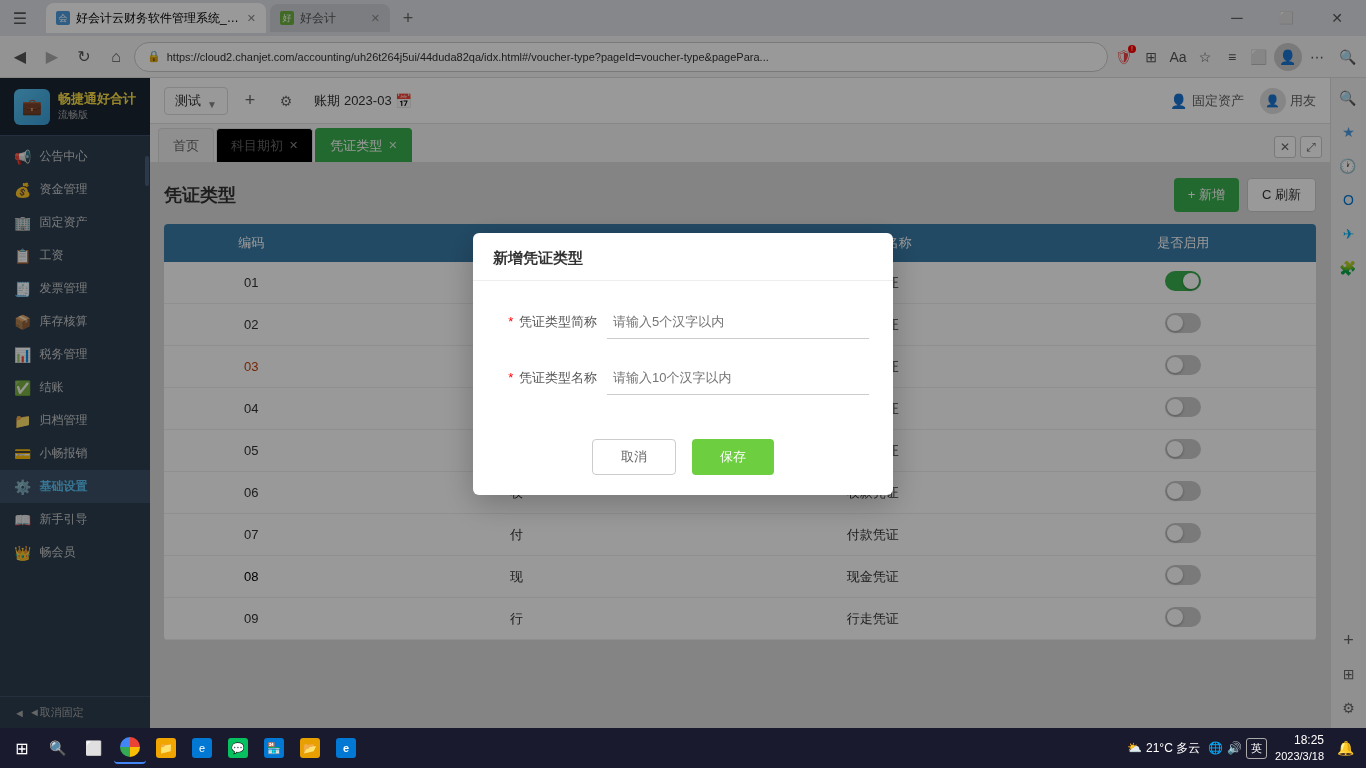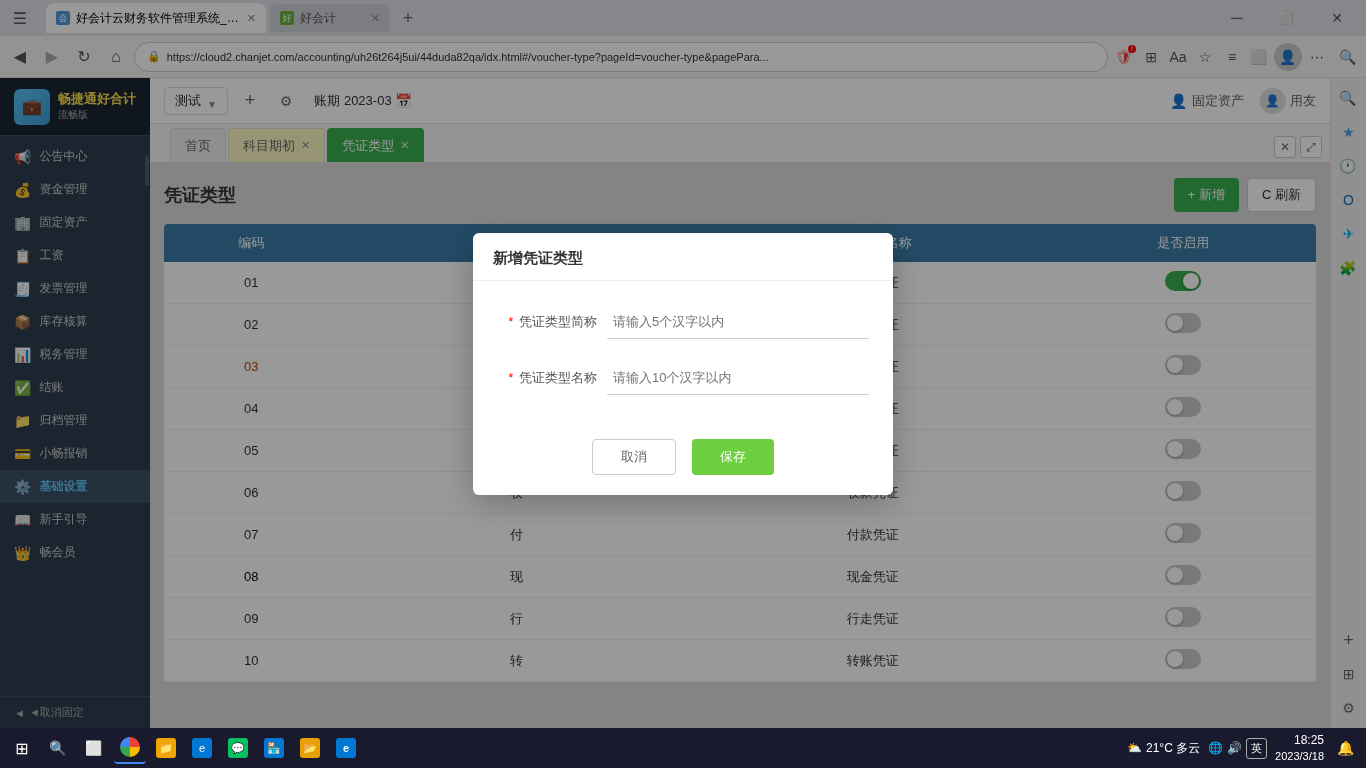--- a/index.html
+++ b/index.html
@@ -146,24 +146,24 @@
           <span>固定资产</span>
         </div>
         <div style="display:flex;align-items:center;gap:4px;color:#666;font-size:13px;cursor:pointer;">
           <div style="width:26px;height:26px;border-radius:50%;background:#e0e0e0;display:flex;align-items:center;justify-content:center;font-size:12px;">👤</div>
           <span>用友</span>
         </div>
       </div>
     </div>
 
     <div style="height:40px;background:#f5f5f5;display:flex;align-items:flex-end;padding:0 0 0 8px;border-bottom:2px solid #ddd;gap:2px;">
-      <div style="height:34px;padding:0 14px;display:flex;align-items:center;gap:6px;font-size:13px;cursor:pointer;border-radius:4px 4px 0 0;border:1px solid #ddd;border-bottom:none;background:#eee;color:#666;margin-left:12px;">
+      <div style="height:34px;padding:0 14px;display:flex;align-items:center;gap:6px;font-size:13px;cursor:pointer;border-radius:4px 4px 0 0;border:1px solid #ddd;border-bottom:none;background:#eee;color:#666;">
         <span>首页</span>
       </div>
-      <div style="height:34px;padding:0 14px;display:flex;align-items:center;gap:6px;font-size:13px;cursor:pointer;border-radius:4px 4px 0 0;border:1px solid #ddd;border-bottom:none;background:#fef9c3;color:#666;">
+      <div style="height:34px;padding:0 14px;display:flex;align-items:center;gap:6px;font-size:13px;cursor:pointer;border-radius:4px 4px 0 0;border:1px solid #ddd;border-bottom:none;background:#000000;color:#666;">
         <span>科目期初</span>
         <span style="font-size:11px;color:#888;cursor:pointer;">✕</span>
       </div>
       <div style="height:34px;padding:0 14px;display:flex;align-items:center;gap:6px;font-size:13px;cursor:pointer;border-radius:4px 4px 0 0;border:1px solid #3aaf4f;border-bottom:none;background:#3aaf4f;color:white;">
         <span>凭证类型</span>
         <span style="font-size:11px;color:rgba(255,255,255,0.8);cursor:pointer;">✕</span>
       </div>
       <div style="margin-left:auto;display:flex;gap:4px;padding-bottom:4px;padding-right:8px;align-items:flex-end;">
         <div style="width:22px;height:22px;display:flex;align-items:center;justify-content:center;cursor:pointer;color:#666;font-size:12px;border:1px solid #ccc;border-radius:3px;background:#fff;">✕</div>
         <div style="width:22px;height:22px;display:flex;align-items:center;justify-content:center;cursor:pointer;color:#666;font-size:12px;border:1px solid #ccc;border-radius:3px;background:#fff;">⤢</div>
@@ -251,28 +251,20 @@
               <td style="padding: 9px 12px; text-align: center; font-size: 13px; color: rgb(51, 51, 51); border-bottom: 1px solid rgb(238, 238, 238);">现</td>
               <td style="padding: 9px 12px; text-align: center; font-size: 13px; color: rgb(51, 51, 51); border-bottom: 1px solid rgb(238, 238, 238);">现金凭证</td>
               <td style="padding: 9px 12px; text-align: center; border-bottom: 1px solid rgb(238, 238, 238);"><div style="width: 36px; height: 20px; border-radius: 10px; display: inline-flex; align-items: center; cursor: pointer; position: relative; background: rgb(204, 204, 204);">
                   <div style="width: 16px; height: 16px; border-radius: 50%; background: white; position: absolute; top: 2px; left: 2px; box-shadow: rgba(0, 0, 0, 0.3) 0px 1px 3px;"></div>
                 </div></td>
             </tr>
             <tr style="cursor: pointer;">
               <td style="padding: 9px 12px; text-align: center; font-size: 13px; color: rgb(51, 51, 51); border-bottom: 1px solid rgb(238, 238, 238);">09</td>
               <td style="padding: 9px 12px; text-align: center; font-size: 13px; color: rgb(51, 51, 51); border-bottom: 1px solid rgb(238, 238, 238);">行</td>
               <td style="padding: 9px 12px; text-align: center; font-size: 13px; color: rgb(51, 51, 51); border-bottom: 1px solid rgb(238, 238, 238);">行走凭证</td>
-              <td style="padding: 9px 12px; text-align: center; border-bottom: 1px solid rgb(238, 238, 238);"><div style="width: 36px; height: 20px; border-radius: 10px; display: inline-flex; align-items: center; cursor: pointer; position: relative; background: rgb(204, 204, 204);">
-                  <div style="width: 16px; height: 16px; border-radius: 50%; background: white; position: absolute; top: 2px; left: 2px; box-shadow: rgba(0, 0, 0, 0.3) 0px 1px 3px;"></div>
-                </div></td>
-            </tr>
-            <tr style="cursor: pointer;">
-              <td style="padding: 9px 12px; text-align: center; font-size: 13px; color: rgb(51, 51, 51); border-bottom: 1px solid rgb(238, 238, 238);">10</td>
-              <td style="padding: 9px 12px; text-align: center; font-size: 13px; color: rgb(51, 51, 51); border-bottom: 1px solid rgb(238, 238, 238);">转</td>
-              <td style="padding: 9px 12px; text-align: center; font-size: 13px; color: rgb(51, 51, 51); border-bottom: 1px solid rgb(238, 238, 238);">转账凭证</td>
               <td style="padding: 9px 12px; text-align: center; border-bottom: 1px solid rgb(238, 238, 238);"><div style="width: 36px; height: 20px; border-radius: 10px; display: inline-flex; align-items: center; cursor: pointer; position: relative; background: rgb(204, 204, 204);">
                   <div style="width: 16px; height: 16px; border-radius: 50%; background: white; position: absolute; top: 2px; left: 2px; box-shadow: rgba(0, 0, 0, 0.3) 0px 1px 3px;"></div>
                 </div></td>
             </tr>
           </tbody>
       </table>
     </div>
   </div>
 
   <div style="width:36px;background:#f0f0f0;border-left:1px solid #ddd;display:flex;flex-direction:column;align-items:center;padding:6px 0;gap:6px;">

